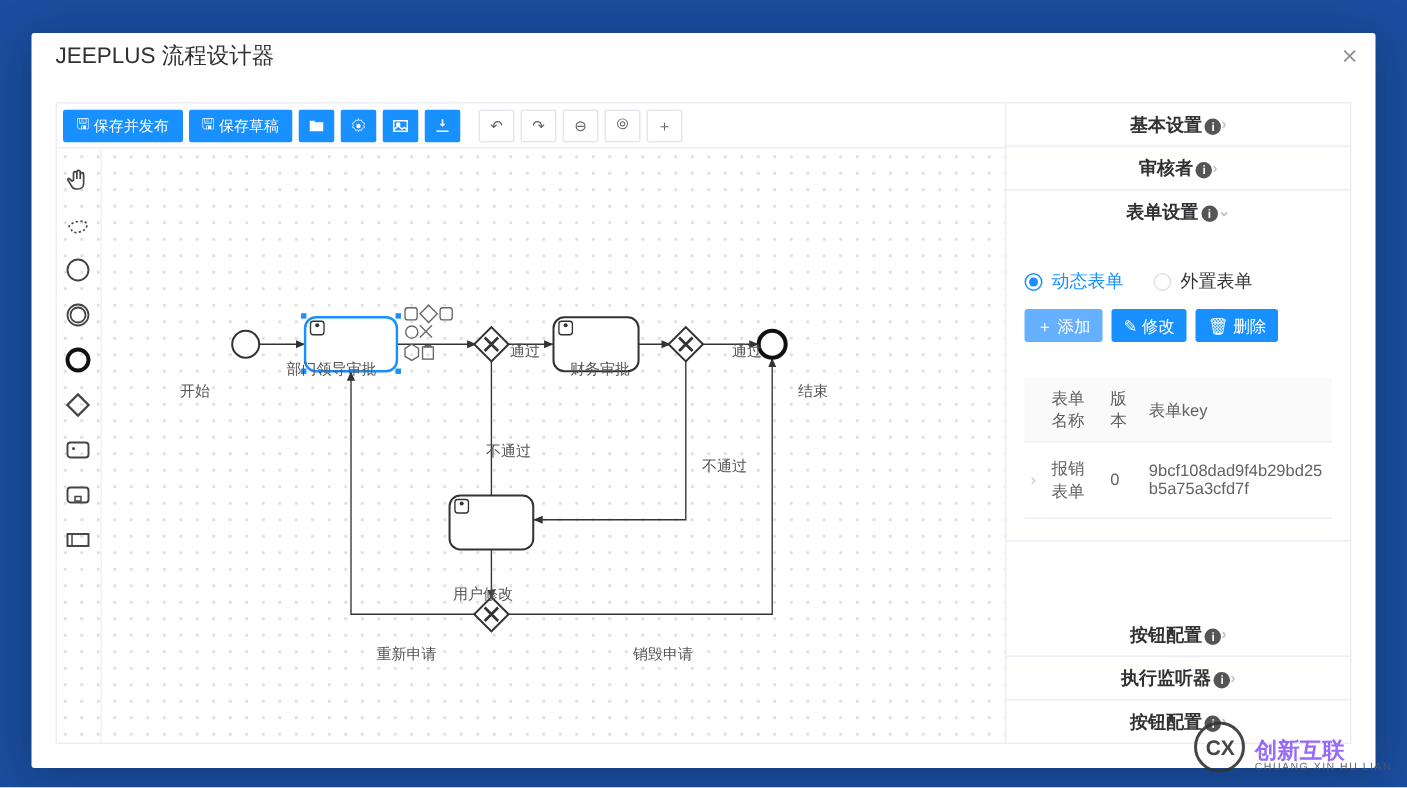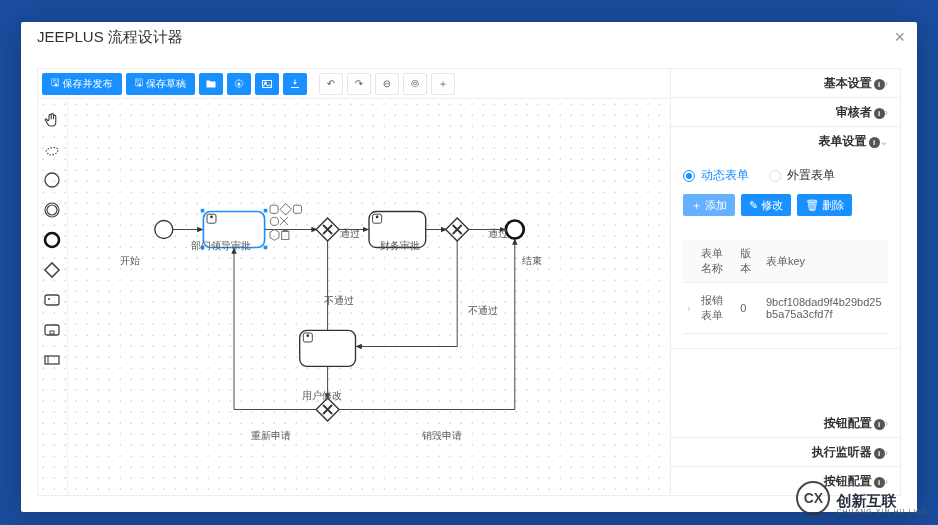--- a/index.html
+++ b/index.html
@@ -17,44 +17,44 @@
   .btn-plain { width: 24px; background: #fff; color: #606266; border-color: #e4e7ed; }
   .canvas-wrap { flex: 1; display: flex; background-image: radial-gradient(#e0e0e0 1px, transparent 0); background-size: 11px 11px; background-position: 0 0; }
   .palette { width: 30px; border-right: 1px solid #f2f2f2; display: flex; flex-direction: column; gap: 12px; padding: 12px 0 0 5px; }
   .palette svg, .palette .pal-icon { cursor: pointer; }
   .canvas { flex: 1; position: relative; }
   .canvas svg { position: absolute; inset: 0; }
   .flow-label { position: absolute; font-size: 10px; color: #555; white-space: nowrap; }
 
   .right { width: 230px; border-top: 1px solid #ebeef5; border-right: 1px solid #ebeef5; border-bottom: 1px solid #ebeef5; display: flex; flex-direction: column; font-size: 12px; overflow: hidden; }
   .accordion-item { border-bottom: 1px solid #ebeef5; }
-  .acc-head { height: 28px; display: flex; align-items: center; justify-content: flex-end; padding: 0 12px; cursor: pointer; font-weight: 600; color: #303133; }
+  .acc-head { height: 28px; display: flex; align-items: center; justify-content: center; padding: 0 12px; cursor: pointer; font-weight: 600; color: #303133; }
   .acc-head .chev { color: #c0c4cc; font-size: 10px; }
   .acc-body { padding: 8px 12px 14px 12px; }
-  .radio-row { display: flex; gap: 20px; align-items: center; margin-top: 4px; }
+  .radio-row { display: flex; gap: 20px; align-items: center; margin-top: 16px; }
   .radio { display: inline-flex; align-items: center; gap: 6px; cursor: pointer; font-size: 12px; }
   .rdot { width: 12px; height: 12px; border: 1px solid #dcdfe6; border-radius: 50%; position: relative; }
   .radio.sel .rdot { border-color: #1890ff; }
   .radio.sel .rdot::after { content: ""; position: absolute; inset: 2px; background: #1890ff; border-radius: 50%; }
   .radio.sel span.lbl { color: #1890ff; }
   .mini-btns { display: flex; gap: 6px; margin: 10px 0 8px; }
   .mini { height: 22px; padding: 0 8px; font-size: 11px; border-radius: 2px; display: inline-flex; align-items: center; gap: 3px; cursor: pointer; color: #fff; }
   .mini.add { background: #66b1ff; }
   .mini.edit { background: #1890ff; }
   .mini.del { background: #1890ff; }
   .tbl { width: 100%; border-collapse: collapse; font-size: 11px; margin-top: 24px; }
   .tbl th { background: #fafafa; text-align: left; padding: 6px 4px; font-weight: 500; color: #606266; border-bottom: 1px solid #ebeef5; }
   .tbl td { padding: 10px 4px; color: #606266; border-bottom: 1px solid #ebeef5; vertical-align: middle; word-break: break-all; }
   .tbl td:first-child { color: #c0c4cc; width: 14px; }
   .gap { flex: 1; }
   .info-i { display: inline-flex; width: 11px; height: 11px; background: #555; color: #fff; border-radius: 50%; font-size: 8px; align-items: center; justify-content: center; font-style: normal; margin-left: 2px; }
 
   .watermark { position: absolute; right: 10px; bottom: 10px; display: flex; align-items: flex-end; gap: 6px; opacity: .9; }
   .watermark .logo { width: 34px; height: 34px; border-radius: 50%; border: 2px solid #333; display: flex; align-items: center; justify-content: center; font-size: 14px; font-weight: 900; position: relative; }
-  .watermark .txt { font-size: 15px; font-weight: 800; color: #0f172a; line-height: 1; }
+  .watermark .txt { font-size: 15px; font-weight: 800; color: #8b5cf6; line-height: 1; }
   .watermark .sub { font-size: 7px; letter-spacing: 1px; color: #555; }
 </style>
 </head>
 <body>
 
 <div class="bg-blue"></div>
 
 <div class="modal">
   <div class="modal-header">
     <span>JEEPLUS 流程设计器</span>
@@ -217,21 +217,21 @@
                 <circle cx="232" cy="263" r="1.5" fill="#333"></circle>
               </g>
 
             <g>
                 <rect x="245" y="336" width="18" height="18" transform="rotate(45 254 345)" fill="#fff" stroke="#333" stroke-width="1.5"></rect>
                 <path d="M249 340l10 10M259 340l-10 10" stroke="#333" stroke-width="2"></path>
               </g>
           </svg>
 
           <div class="flow-label" style="left:52px; top:155px;">开始</div>
-          <div class="flow-label" style="left:454px; top:155px;">结束</div>
+          <div class="flow-label" style="left:464px; top:155px;">结束</div>
           <div class="flow-label" style="left:123px; top:140px;">部门领导审批</div>
           <div class="flow-label" style="left:312px; top:140px;">财务审批</div>
           <div class="flow-label" style="left:234px; top:290px;">用户修改</div>
           <div class="flow-label" style="left:272px; top:128px;">通过</div>
           <div class="flow-label" style="left:420px; top:128px;">通过</div>
           <div class="flow-label" style="left:256px; top:195px;">不通过</div>
           <div class="flow-label" style="left:400px; top:205px;">不通过</div>
           <div class="flow-label" style="left:183px; top:330px;">重新申请</div>
           <div class="flow-label" style="left:354px; top:330px;">销毁申请</div>
         </div>

